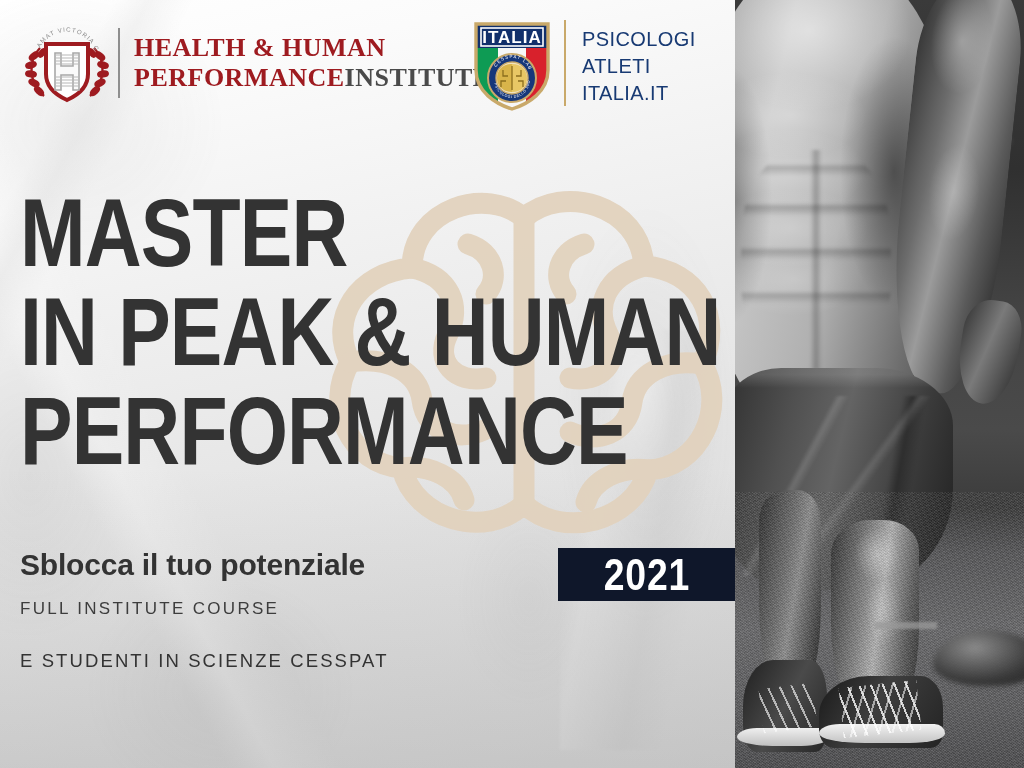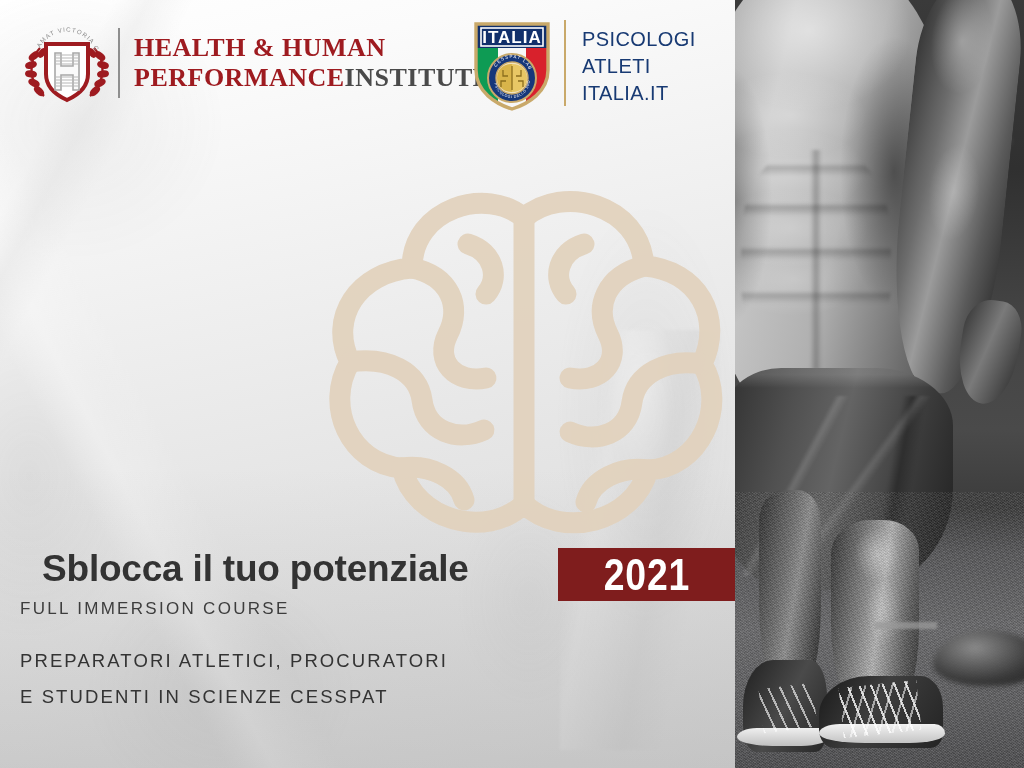--- a/index.html
+++ b/index.html
@@ -312,29 +312,28 @@
 
   
   .sub-row {
     position: absolute; left: 20px; top: 546px;
     width: 715px; height: 58px;
   }
   .tagline {
     position: absolute; left: 0; top: 2px;
     color: #333333;
     font-weight: bold;
-    font-size: 37px;
+    font-size: 30px;
     letter-spacing: -0.2px;
     white-space: nowrap;
-    margin-left: 22px;
   }
   .year-badge {
     position: absolute; left: 538px; top: 2px;
     width: 177px; height: 53px;
-    background: #7f1d1d;
+    background: #0f172a;
     display: flex; align-items: center; justify-content: center;
   }
   .year-badge span {
     color: #ffffff;
     font-family: "Liberation Sans Narrow", "Liberation Sans", sans-serif;
     font-weight: bold;
     font-size: 44px;
     letter-spacing: 1px;
     transform: scaleX(0.85);
   }
@@ -495,28 +494,32 @@
         </div>
         <div class="psico-div"></div>
         <div class="psico-words">
           <div>PSICOLOGI</div>
           <div>ATLETI</div>
           <div>ITALIA.IT</div>
         </div>
       </div>
     </div>
 
+    <div class="headline">
+      <div class="hl hl-1">MASTER</div>
+      <div class="hl hl-2">IN PEAK &amp; HUMAN</div>
+      <div class="hl hl-3">PERFORMANCE</div>
+    </div>
 
     <div class="sub-row">
       <div class="tagline">Sblocca il tuo potenziale</div>
       <div class="year-badge">
         <span>2021</span>
       </div>
     </div>
 
-    <div class="course-line">FULL IMMERSION COURSE</div>
+    <div class="course-line">FULL INSTITUTE COURSE</div>
 
     <div class="audience">
-      <div>PREPARATORI ATLETICI, PROCURATORI</div>
       <div>E STUDENTI IN SCIENZE CESSPAT</div>
     </div>
   </div>
 </div>
 
 </body></html>

